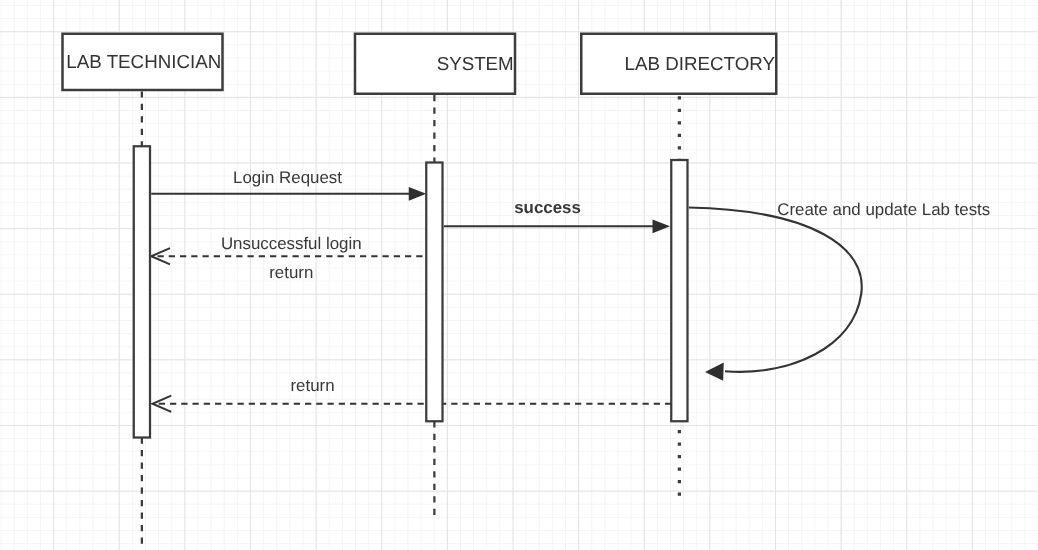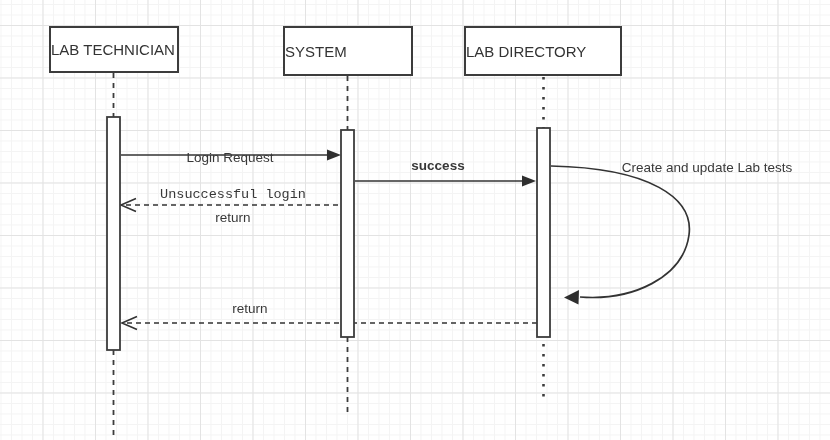--- a/index.html
+++ b/index.html
@@ -33,40 +33,41 @@
   .openhead { fill: none; stroke: #333333; stroke-width: 1.6; }
   .bar      { fill: #ffffff; stroke: #3c3c3c; stroke-width: 1.8; }
 
   .actor {
     position: absolute;
     box-sizing: border-box;
     border: 2px solid #3c3c3c;
     background: #ffffff;
     display: flex;
     align-items: center;
-    justify-content: flex-start;
+    justify-content: flex-end;
     font-size: 15px;
     color: #333333;
     white-space: nowrap;
+    padding-left: 25px;
   }
   #actor-tech      { left: 49px;  top: 26px; width: 130px; height: 47px; }
   #actor-system    { left: 283px; top: 26px; width: 130px; height: 50px; }
   #actor-directory { left: 464px; top: 26px; width: 158px; height: 50px; }
 
   .msg-label {
     position: absolute;
     transform: translateX(-50%);
     font-size: 13.5px;
     color: #383838;
     white-space: nowrap;
     line-height: 16px;
   }
-  #lbl-login        { left: 230px; top: 134px; margin-top: 16px; }
+  #lbl-login        { left: 230px; top: 134px; }
   #lbl-success      { left: 438px; top: 158px; font-weight: bold; }
-  #lbl-unsuccessful { left: 233px; top: 187px; font-family: Liberation Mono, monospace; }
+  #lbl-unsuccessful { left: 233px; top: 187px; }
   #lbl-return-sub   { left: 233px; top: 210px; }
   #lbl-create       { left: 707px; top: 160px; }
   #lbl-return       { left: 250px; top: 301px; }
 </style>
 </head>
 <body>
 
 <div id="canvas">
 
   <svg width="830" height="440">

